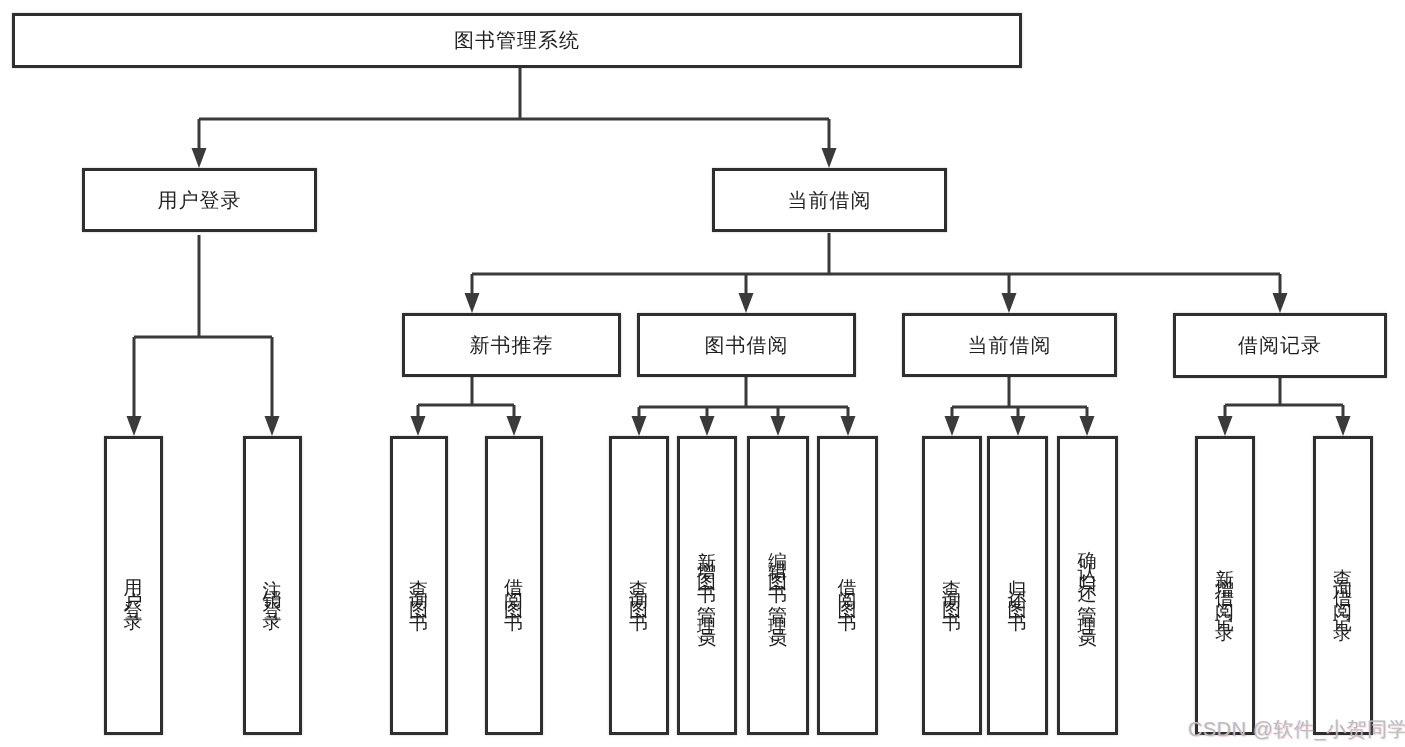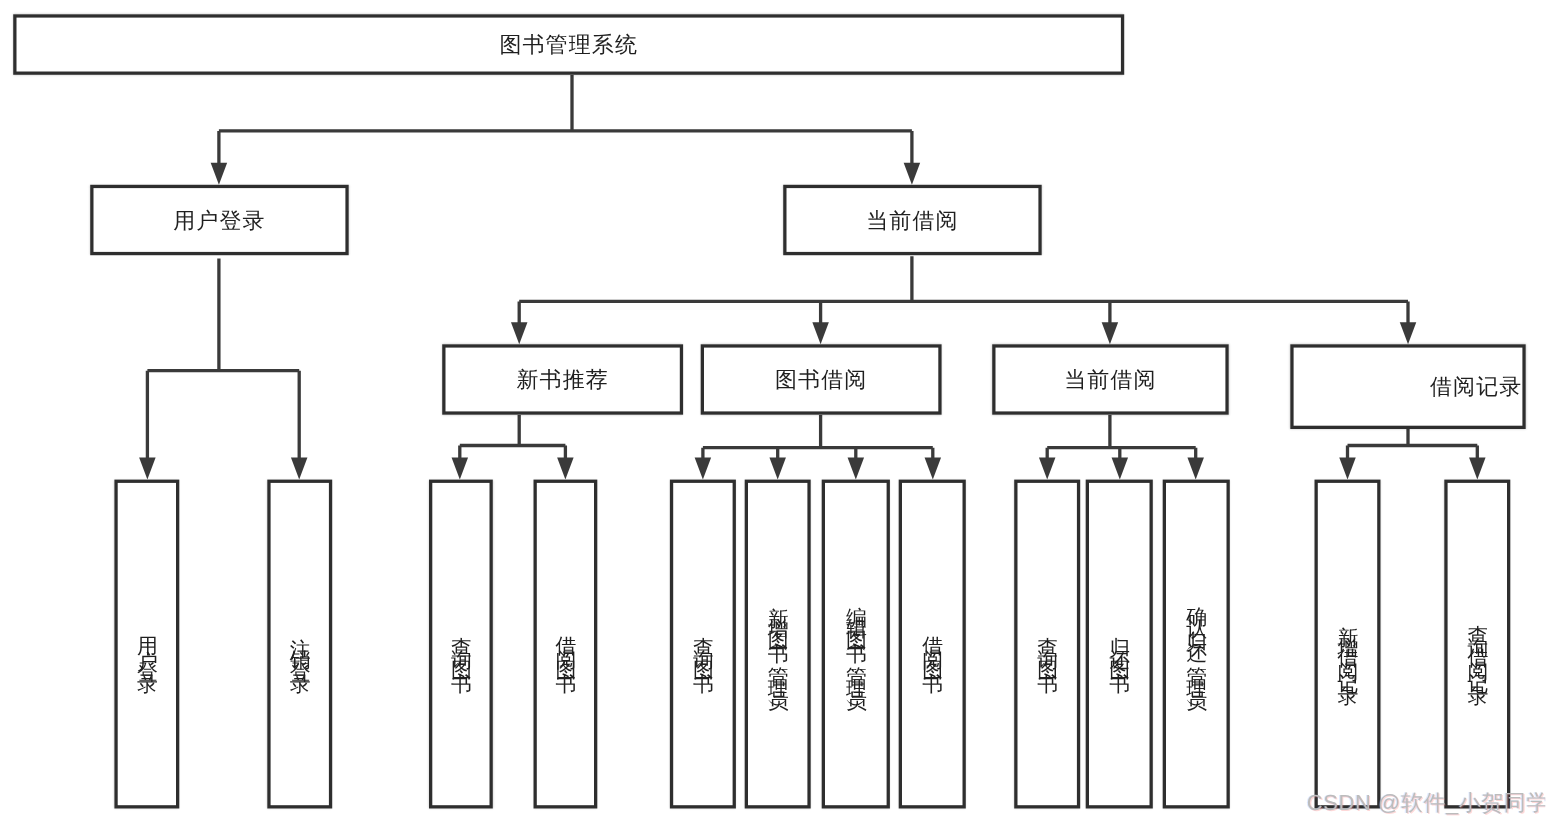--- a/index.html
+++ b/index.html
@@ -104,21 +104,21 @@
 
   <div class="node" style="left:363px;top:313px;width:219px;height:64px;margin-left:39px;">
     <span class="hlabel">新书推荐</span>
   </div>
   <div class="node" style="left:637px;top:313px;width:219px;height:64px;text-align:center;">
     <span class="hlabel">图书借阅</span>
   </div>
   <div class="node" style="left:902px;top:313px;width:215px;height:64px;">
     <span class="hlabel">当前借阅</span>
   </div>
-  <div class="node" style="left:1173px;top:313px;width:214px;height:77px;justify-content:flex-end;">
+  <div class="node" style="left:1173px;top:313px;width:214px;height:65px;">
     <span class="hlabel">借阅记录</span>
   </div>
 
   <div class="node vnode" style="left:104px;top:436px;width:59px;height:299px;">
     <span class="vlabel">用户登录</span>
   </div>
   <div class="node vnode" style="left:243px;top:436px;width:59px;height:299px;">
     <span class="vlabel">注销登录</span>
   </div>
 

